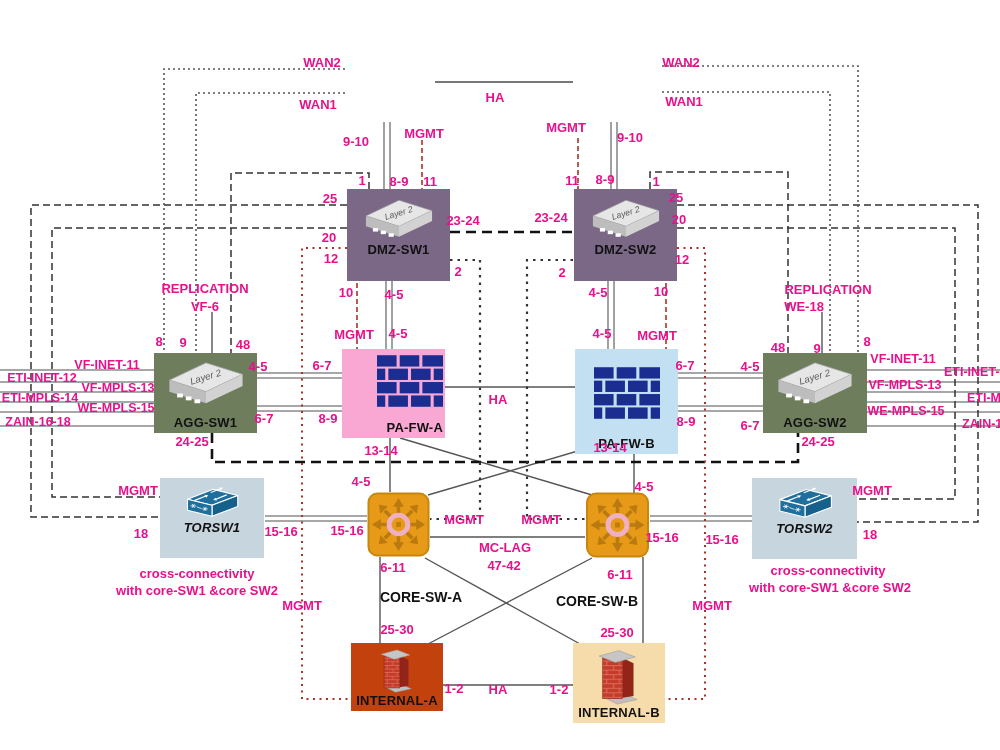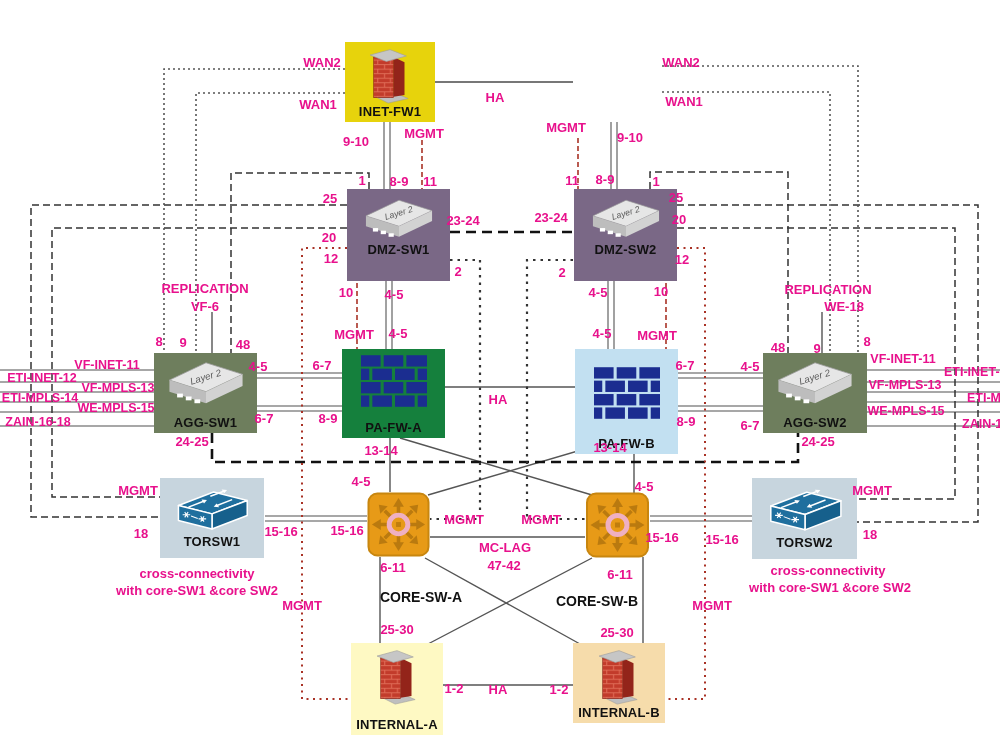--- a/index.html
+++ b/index.html
@@ -8,21 +8,21 @@
   #wires{position:absolute;left:0;top:0;}
   .n{position:absolute;box-sizing:border-box;display:flex;flex-direction:column;
      align-items:center;justify-content:space-between;padding:4px 2px 3px 2px;}
   .n .t{font-weight:bold;font-size:13px;color:#111;white-space:nowrap;letter-spacing:.2px;}
   .pl{position:absolute;transform:translate(-50%,-50%);color:#E8118C;font-weight:bold;
       font-size:13px;white-space:nowrap;line-height:1;}
   .pl.sm{font-size:12.5px;}
   .pl.blk{color:#111;font-size:14px;}
   .pl.la{transform:translate(0,-50%);}
   .pad-dmz{padding-top:6px;padding-bottom:24px;}
-  .pad-tor{padding-bottom:9px;}
+  .pad-tor{padding-bottom:23px;font-style:italic;}
 </style>
 </head>
 <body>
 
 <div id="stage">
 
 <svg width="0" height="0" style="position:absolute">
   <defs>
     <pattern id="rbrick" width="14" height="10" patternUnits="userSpaceOnUse">
       <rect width="14" height="10" fill="#C23B2B"></rect>
@@ -74,29 +74,20 @@
     <path d="M450 260 H480 V519 H430 M573 260 H527 V519 H585"></path>
   </g>
   <g stroke="#A93226" stroke-width="1.6" stroke-dasharray="5 3" fill="none">
     <path d="M422 140 V189 M578 138 V189 M357 283 V349 M666 283 V349"></path>
   </g>
   <g stroke="#A93226" stroke-width="2" stroke-dasharray="2 4.5" fill="none">
     <path d="M347 248 H302 V699 H351 M677 248 H705 V699 H665"></path>
   </g>
 </svg>
 
-<div class="n" style="left:345px;top:42px;width:90px;height:80px;background:#E7D30C;">
-  <svg width="46" height="58" viewBox="0 0 48 64">
-    <polygon points="8,56 30,52 44,58 22,63" fill="#BFBFBF" stroke="#999" stroke-width=".6"></polygon>
-    <polygon points="28,12 40,18 40,54 28,56" fill="#93241A"></polygon>
-    <rect x="6" y="12" width="22" height="45" fill="url(#rbrick)" stroke="#7e1d12" stroke-width=".6"></rect>
-    <polygon points="2,10 24,4 42,11 20,17" fill="#C6C6C6" stroke="#9e9e9e" stroke-width=".7"></polygon>
-  </svg>
-  <span class="t">INET-FW1</span>
-</div>
 
 <div class="n pad-dmz" style="left:347px;top:189px;width:103px;height:92px;background:#7A6886;">
   <svg width="84" height="52" viewBox="0 0 84 54">
     <polygon points="4,24 42,6 80,18 42,36" fill="#E6E6E6" stroke="#9a9a9a" stroke-width=".8"></polygon>
     <polygon points="4,24 42,36 42,48 4,36" fill="#BDBDBD"></polygon>
     <polygon points="42,36 80,18 80,30 42,48" fill="#D2D2D2"></polygon>
     <rect x="12" y="38" width="6" height="4" fill="#fff"></rect>
         <rect x="21" y="41" width="6" height="4" fill="#fff"></rect>
         <rect x="30" y="44" width="6" height="4" fill="#fff"></rect>
     <text x="42" y="24" transform="rotate(-17 42 22)" font-size="10" font-style="italic" fill="#5c5c5c" text-anchor="middle">Layer 2</text>
@@ -134,21 +125,21 @@
     <polygon points="4,24 42,36 42,48 4,36" fill="#BDBDBD"></polygon>
     <polygon points="42,36 80,18 80,30 42,48" fill="#D2D2D2"></polygon>
     <rect x="12" y="38" width="6" height="4" fill="#fff"></rect>
         <rect x="21" y="41" width="6" height="4" fill="#fff"></rect>
         <rect x="30" y="44" width="6" height="4" fill="#fff"></rect>
     <text x="42" y="24" transform="rotate(-17 42 22)" font-size="10" font-style="italic" fill="#5c5c5c" text-anchor="middle">Layer 2</text>
   </svg>
   <span class="t">AGG-SW2</span>
 </div>
 
-<div class="n" style="left:342px;top:349px;width:103px;height:89px;background:#15803d;padding-top:6px;">
+<div class="n" style="left:342px;top:349px;width:103px;height:89px;background:#f9a8d4;padding-top:6px;align-items:flex-end;">
   <svg width="66" height="52" viewBox="0 0 64 50">
     <g fill="#1B2D90">
       <rect x="0" y="0" width="19" height="11"></rect>
           <rect x="22" y="0" width="19" height="11"></rect>
           <rect x="44" y="0" width="20" height="11"></rect>
       <rect x="0" y="13" width="8" height="11"></rect>
           <rect x="11" y="13" width="19" height="11"></rect>
           <rect x="33" y="13" width="19" height="11"></rect>
           <rect x="55" y="13" width="9" height="11"></rect>
       <rect x="0" y="26" width="19" height="11"></rect>
@@ -265,21 +256,21 @@
       <polygon points="12,13 21,14.5 13.5,22"></polygon>
           <polygon points="52,13 43,14.5 50.5,22"></polygon>
       <polygon points="12,53 13.5,44 21,51.5"></polygon>
           <polygon points="52,53 50.5,44 43,51.5"></polygon>
     </g>
     <circle cx="32" cy="33" r="9.5" fill="#E79A17" stroke="#EFB0C2" stroke-width="5"></circle>
     <rect x="29.5" y="30.5" width="5" height="5" fill="#BF7D0E"></rect>
   </svg>
 </div>
 
-<div class="n" style="left:351px;top:643px;width:92px;height:92px;background:#fef9c3;text-align:center;">
+<div class="n" style="left:351px;top:643px;width:92px;height:68px;background:#c2410c;text-align:center;">
   <svg width="46" height="58" viewBox="0 0 48 64">
     <polygon points="8,56 30,52 44,58 22,63" fill="#BFBFBF" stroke="#999" stroke-width=".6"></polygon>
     <polygon points="28,12 40,18 40,54 28,56" fill="#93241A"></polygon>
     <rect x="6" y="12" width="22" height="45" fill="url(#rbrick)" stroke="#7e1d12" stroke-width=".6"></rect>
     <polygon points="2,10 24,4 42,11 20,17" fill="#C6C6C6" stroke="#9e9e9e" stroke-width=".7"></polygon>
   </svg>
   <span class="t">INTERNAL-A</span>
 </div>
 <div class="n" style="left:573px;top:643px;width:92px;height:80px;background:#F6DCAB;">
   <svg width="46" height="58" viewBox="0 0 48 64">
@@ -316,21 +307,21 @@
 <span class="pl" style="left:682px;top:259px">12</span>
 <span class="pl" style="left:458px;top:271px">2</span>
 <span class="pl" style="left:562px;top:272px">2</span>
 <span class="pl" style="left:346px;top:292px">10</span>
 <span class="pl" style="left:661px;top:291px">10</span>
 <span class="pl" style="left:394px;top:294px">4-5</span>
 <span class="pl" style="left:598px;top:292px">4-5</span>
 <span class="pl" style="left:205px;top:288px">REPLICATION</span>
 <span class="pl" style="left:205px;top:306px">VF-6</span>
 <span class="pl" style="left:828px;top:289px">REPLICATION</span>
-<span class="pl" style="left:844px;top:306px">WE-18</span>
+<span class="pl" style="left:804px;top:306px">WE-18</span>
 <span class="pl" style="left:159px;top:341px">8</span>
 <span class="pl" style="left:183px;top:342px">9</span>
 <span class="pl" style="left:243px;top:344px">48</span>
 <span class="pl" style="left:778px;top:347px">48</span>
 <span class="pl" style="left:817px;top:348px">9</span>
 <span class="pl" style="left:867px;top:341px">8</span>
 <span class="pl" style="left:354px;top:334px">MGMT</span>
 <span class="pl" style="left:398px;top:333px">4-5</span>
 <span class="pl" style="left:602px;top:333px">4-5</span>
 <span class="pl" style="left:657px;top:335px">MGMT</span>

